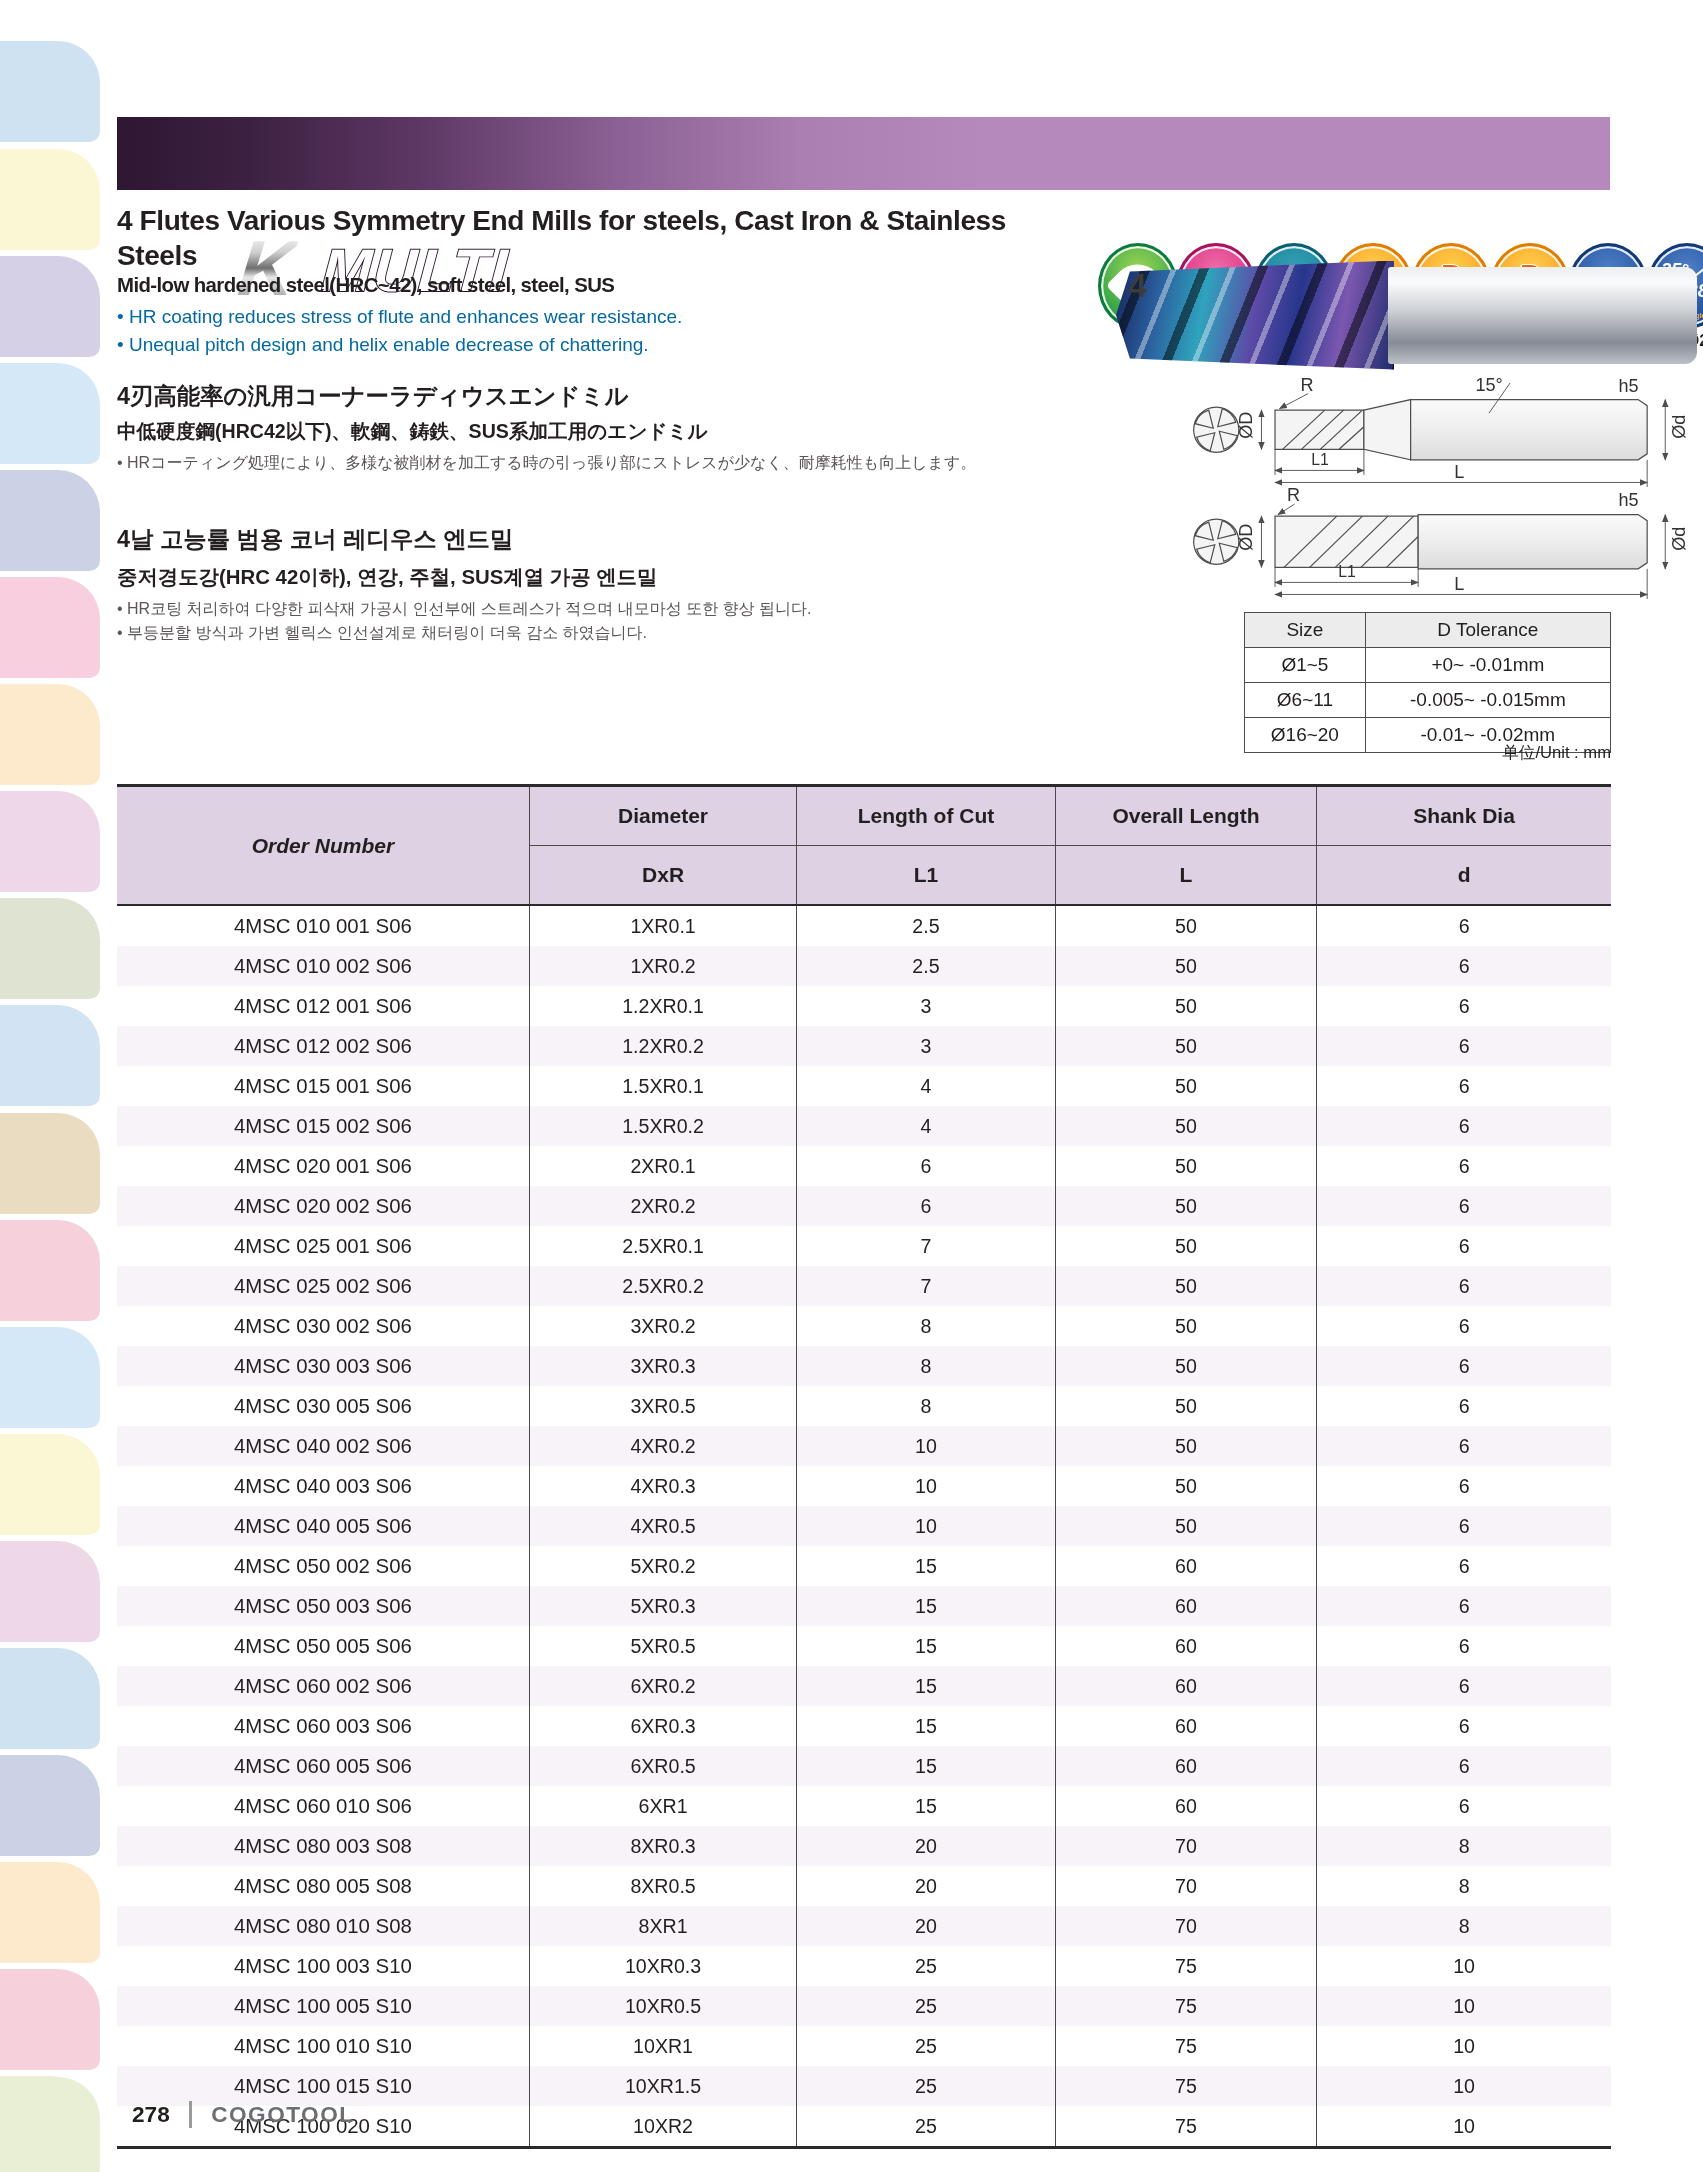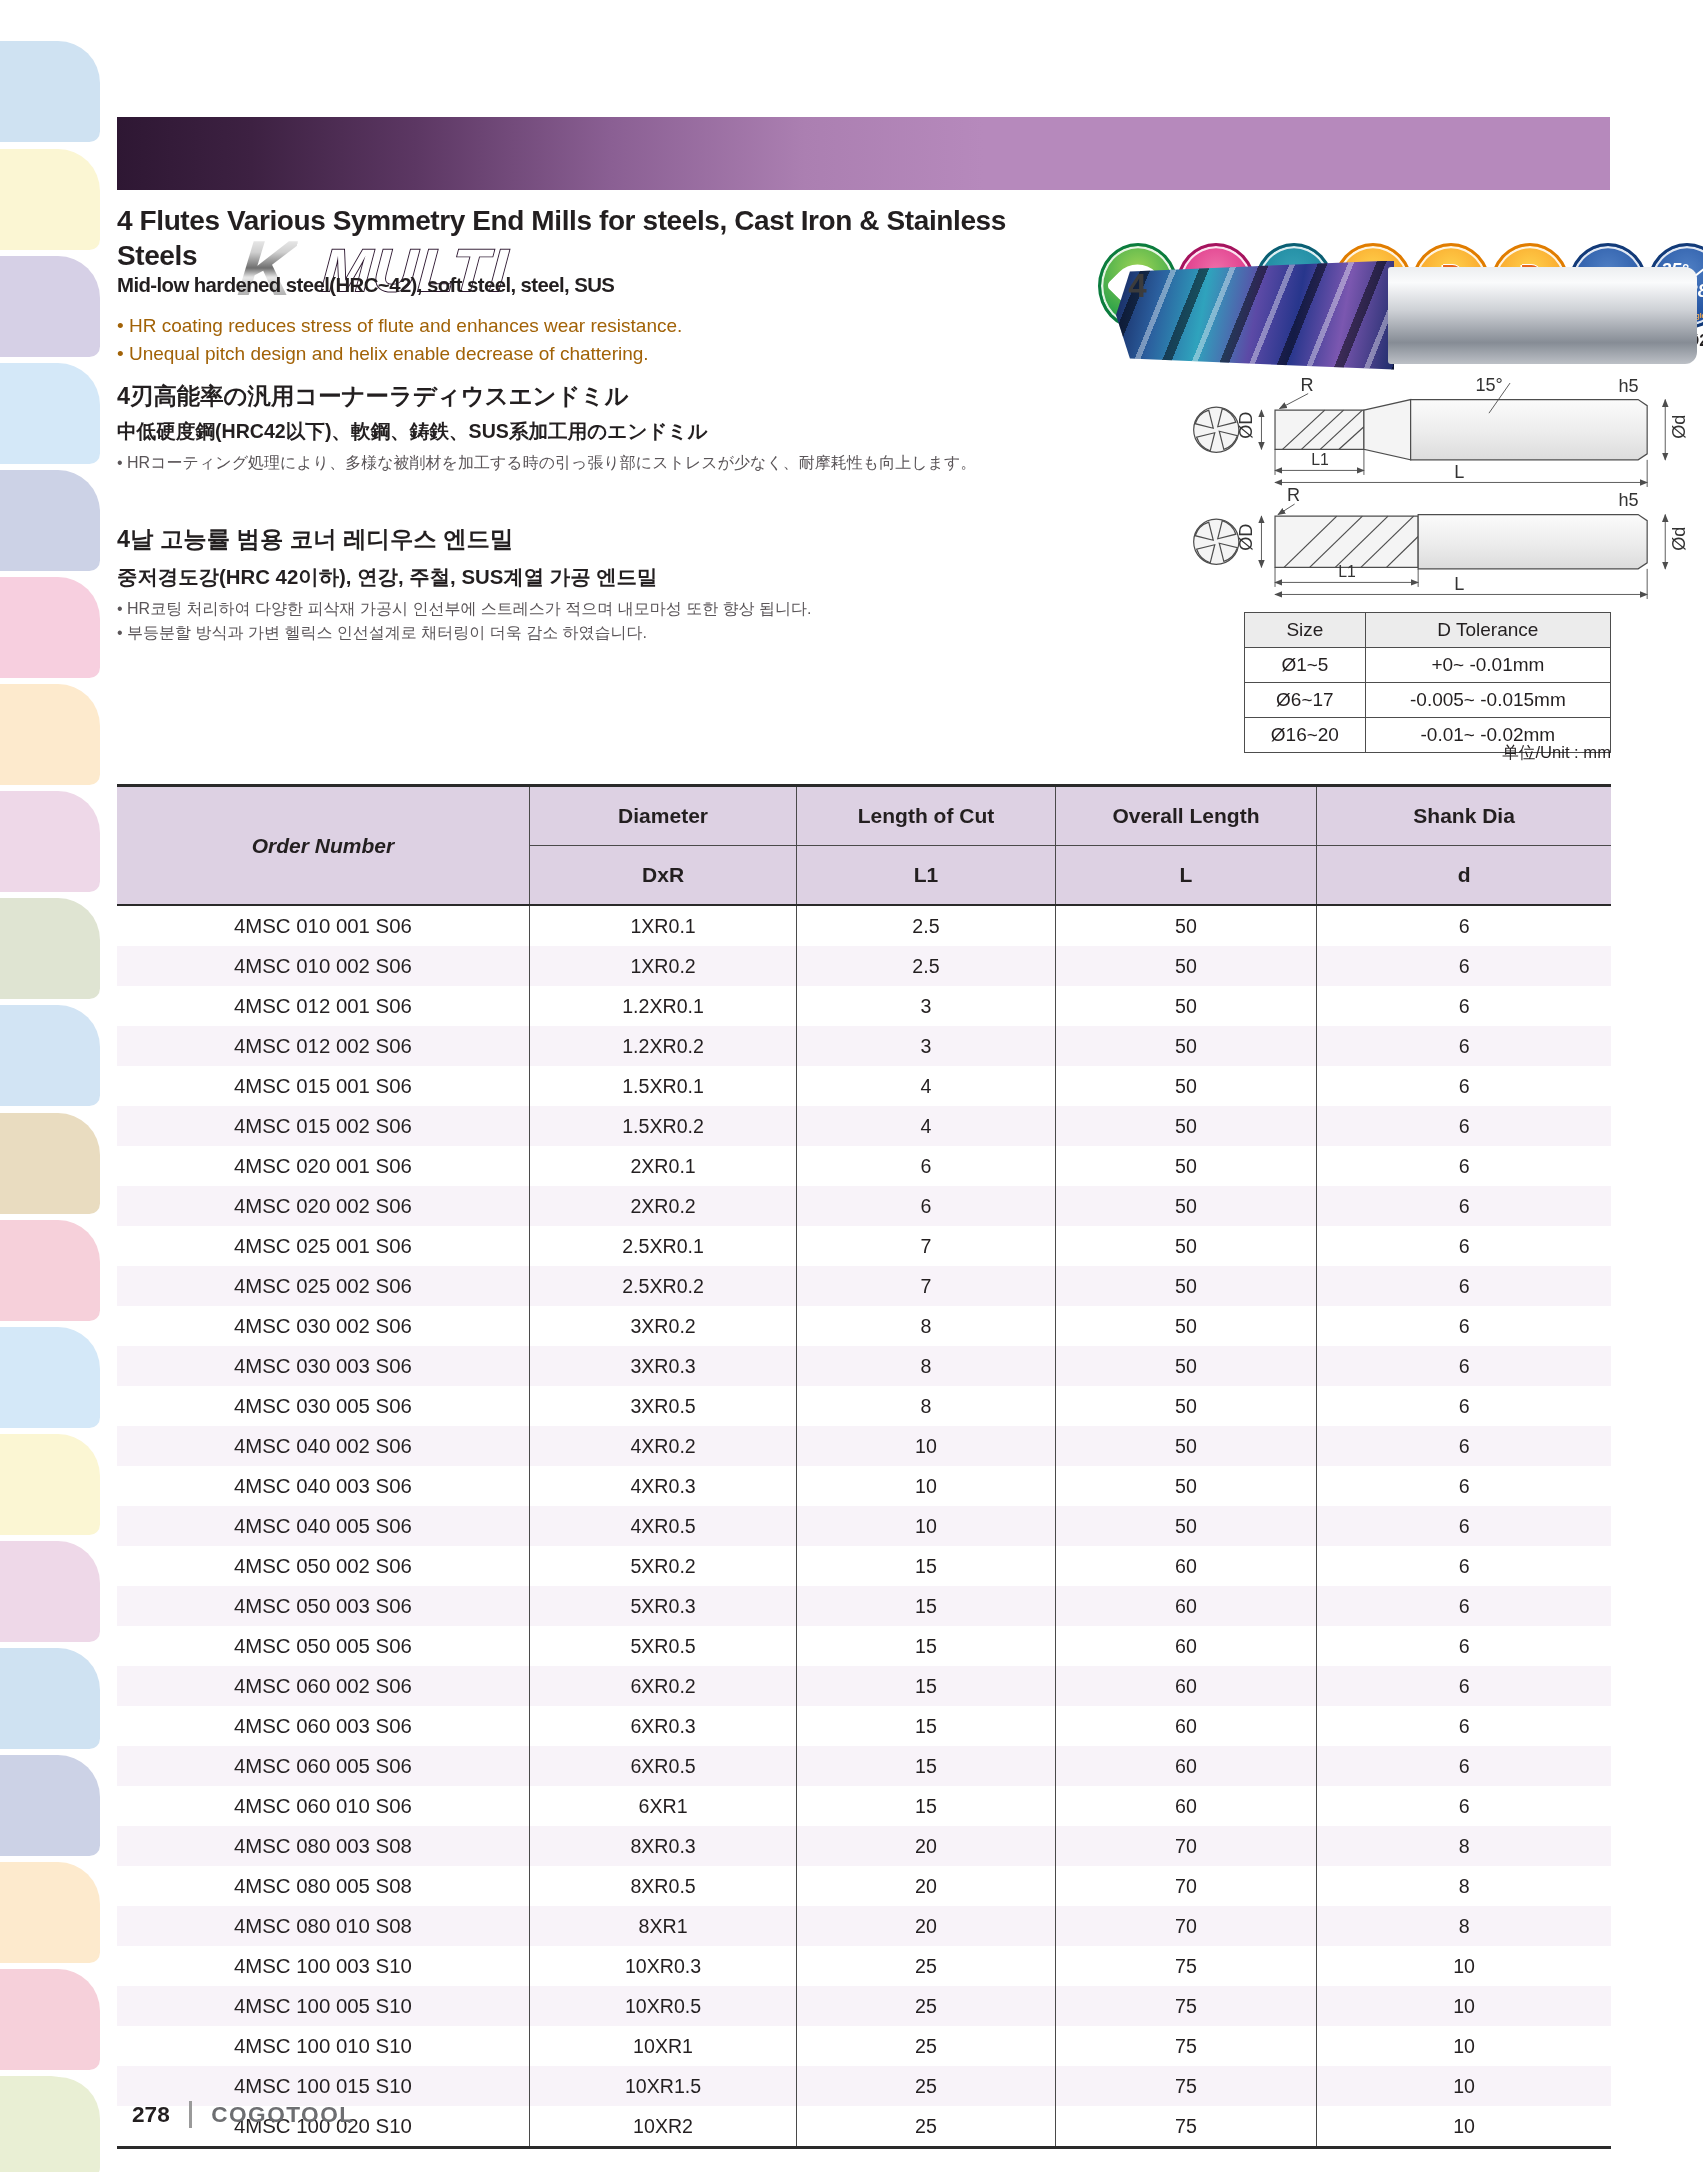--- a/index.html
+++ b/index.html
@@ -41,21 +41,21 @@
   .angle-sub{font-size:6.8px;font-weight:700;color:#ffb14d;margin-top:2.3px;white-space:nowrap;}
   .dual .up{position:absolute;top:13.6px;left:11.3px;font-size:18px;font-weight:900;font-style:italic;color:#fff;}
   .dual .dn{position:absolute;top:35px;right:9px;font-size:18px;font-weight:900;font-style:italic;color:#fff;}
   .dual .slash{position:absolute;top:35px;left:16.6px;width:41px;height:2.3px;background:#fff;transform:rotate(-38deg);}
   .dual .angle-sub{position:absolute;bottom:7.5px;left:0;right:0;}
 
   
   .intro-en{left:117px;top:204px;width:905px;}
   .title-en{font-size:28px;font-weight:600;letter-spacing:-0.4px;line-height:1.24;}
   .sub-en{font-size:20.4px;font-weight:800;letter-spacing:-0.6px;margin-top:1px;}
-  .bullets-en{margin-top:15px;font-size:19px;color:#a16207;line-height:1.45;}
+  .bullets-en{margin-top:6px;font-size:19px;color:#0369a1;line-height:1.45;}
   .intro-ja{left:117px;top:380px;width:1071px;}
   .title-ja{font-size:23.4px;font-weight:800;}
   .sub-ja{font-size:19.6px;font-weight:700;margin-top:6px;}
   .bullets-ja{margin-top:6px;font-size:16px;color:#5a5558;line-height:1.55;}
   .intro-ko{left:117px;top:523px;width:1071px;}
   .title-ko{font-size:23.4px;font-weight:800;}
   .sub-ko{font-size:20.4px;font-weight:700;margin-top:7.5px;}
   .bullets-ko{margin-top:6px;font-size:16px;color:#5a5558;line-height:1.55;}
 
   
@@ -305,21 +305,21 @@
       <th>Size</th>
       <th>D Tolerance</th>
     </tr>
   </thead>
   <tbody id="tol-body">
       <tr>
         <td>Ø1~5</td>
         <td>+0~ -0.01mm</td>
       </tr>
       <tr>
-        <td>Ø6~17</td>
+        <td>Ø6~11</td>
         <td>-0.005~ -0.015mm</td>
       </tr>
       <tr>
         <td>Ø16~20</td>
         <td>-0.01~ -0.02mm</td>
       </tr>
     </tbody>
 </table>
 
 <div class="abs unit-note">单位/Unit : mm</div>

